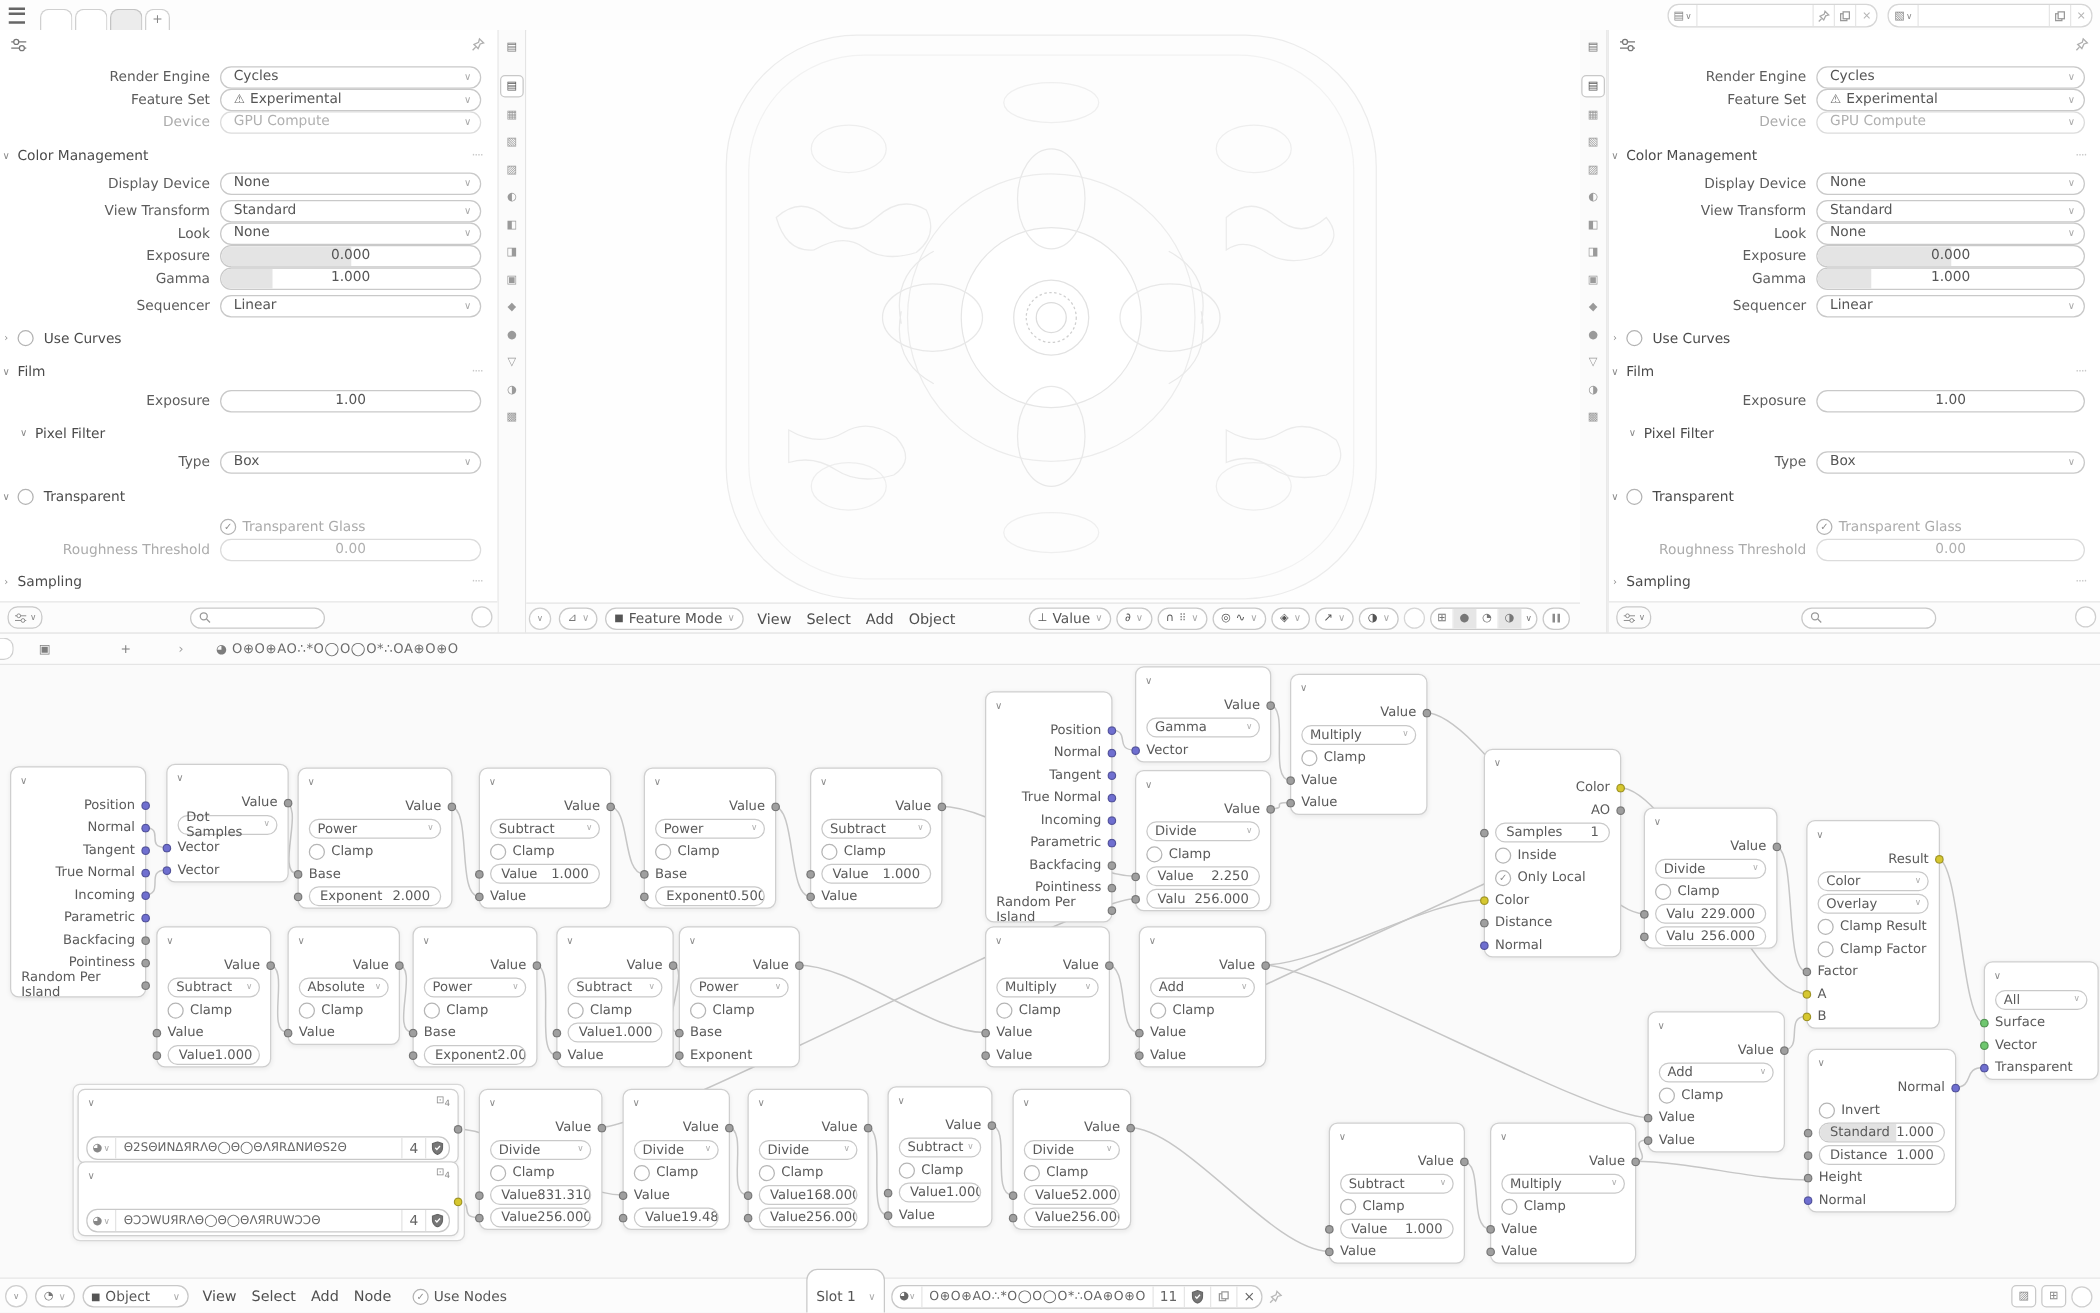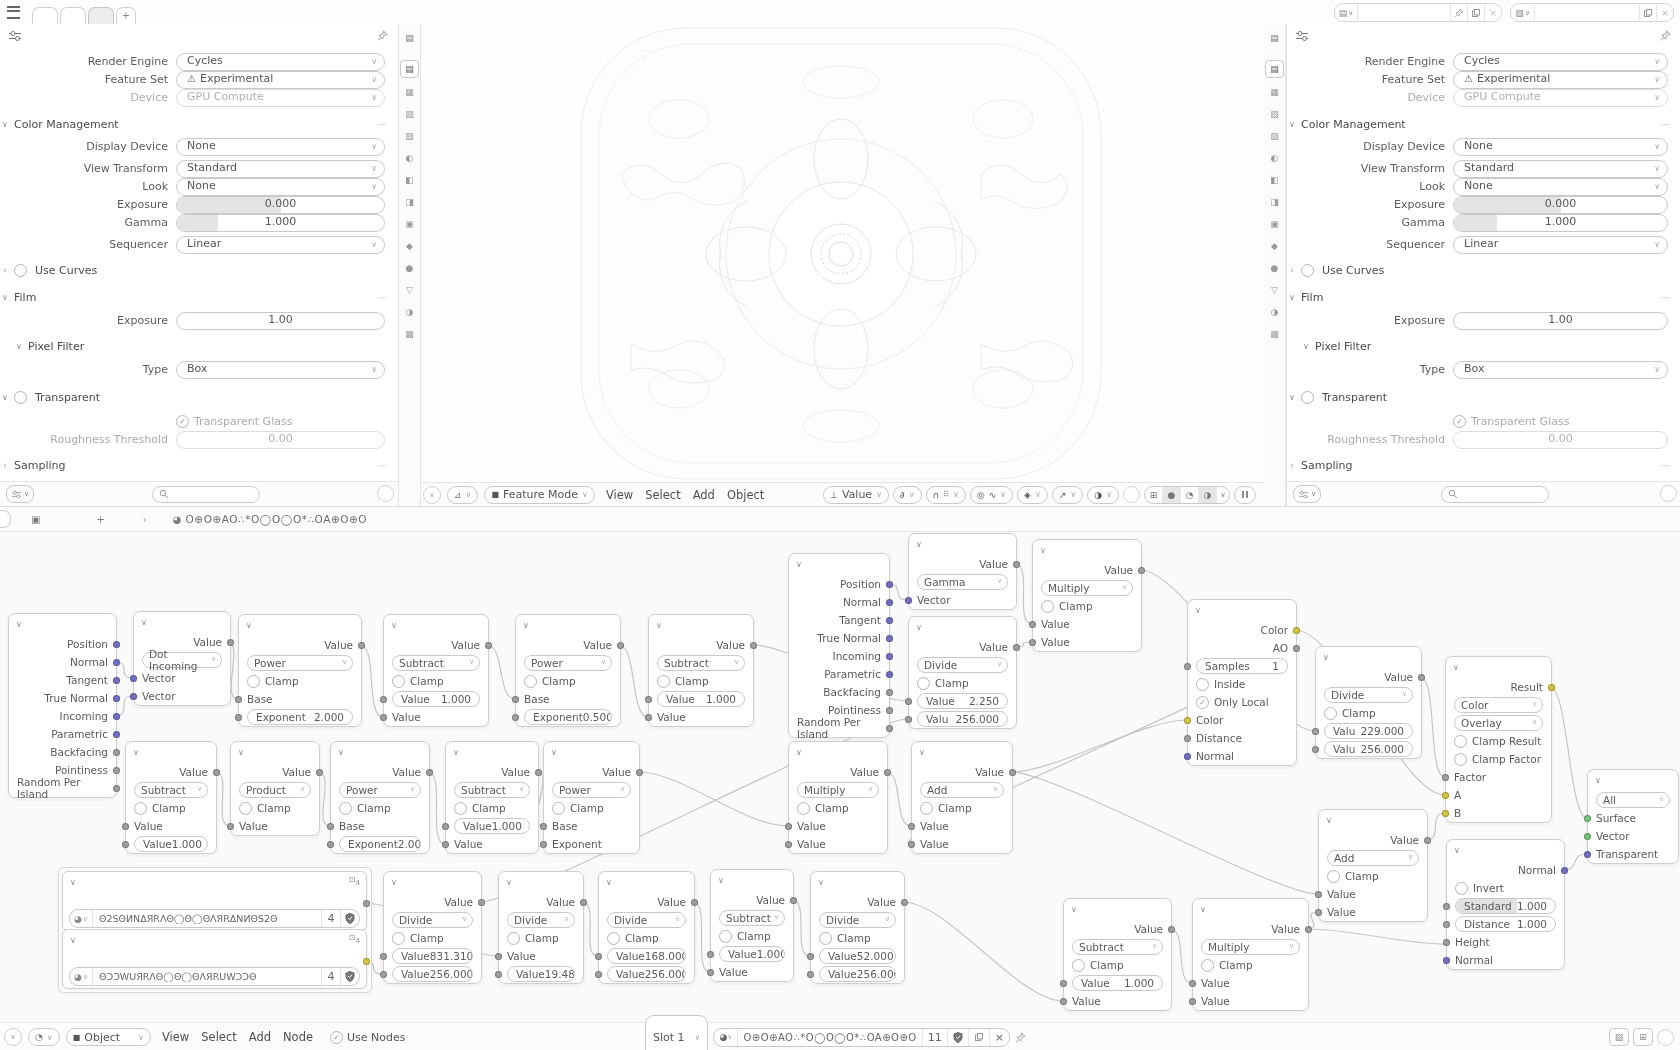--- a/index.html
+++ b/index.html
@@ -689,21 +689,21 @@
           </div>
         </div>
         <div class="node" style="left: 133px; top: 80px; width: 96px;">
           <div class="nhead">∨</div>
           <div class="nrow out">
             <span>Value</span>
             <span class="dot R" style="background: rgb(159, 159, 159);"></span>
           </div>
           <div class="nrow">
             <span class="ndd">
-              <span>Dot Incoming</span>
+              <span>Dot Samples</span>
               <span class="chev">∨</span>
             </span>
           </div>
           <div class="nrow">
             <span class="dot L" style="background: rgb(111, 111, 208);"></span>
             <span>Vector</span>
           </div>
           <div class="nrow">
             <span class="dot L" style="background: rgb(111, 111, 208);"></span>
             <span>Vector</span>
@@ -1091,21 +1091,21 @@
           </div>
         </div>
         <div class="node" style="left: 230px; top: 210px; width: 88px;">
           <div class="nhead">∨</div>
           <div class="nrow out">
             <span>Value</span>
             <span class="dot R" style="background: rgb(159, 159, 159);"></span>
           </div>
           <div class="nrow">
             <span class="ndd">
-              <span>Product</span>
+              <span>Absolute</span>
               <span class="chev">∨</span>
             </span>
           </div>
           <div class="nrow">
             <span class="nck"></span>
             <span>Clamp</span>
           </div>
           <div class="nrow">
             <span class="dot L" style="background: rgb(159, 159, 159);"></span>
             <span>Value</span>

